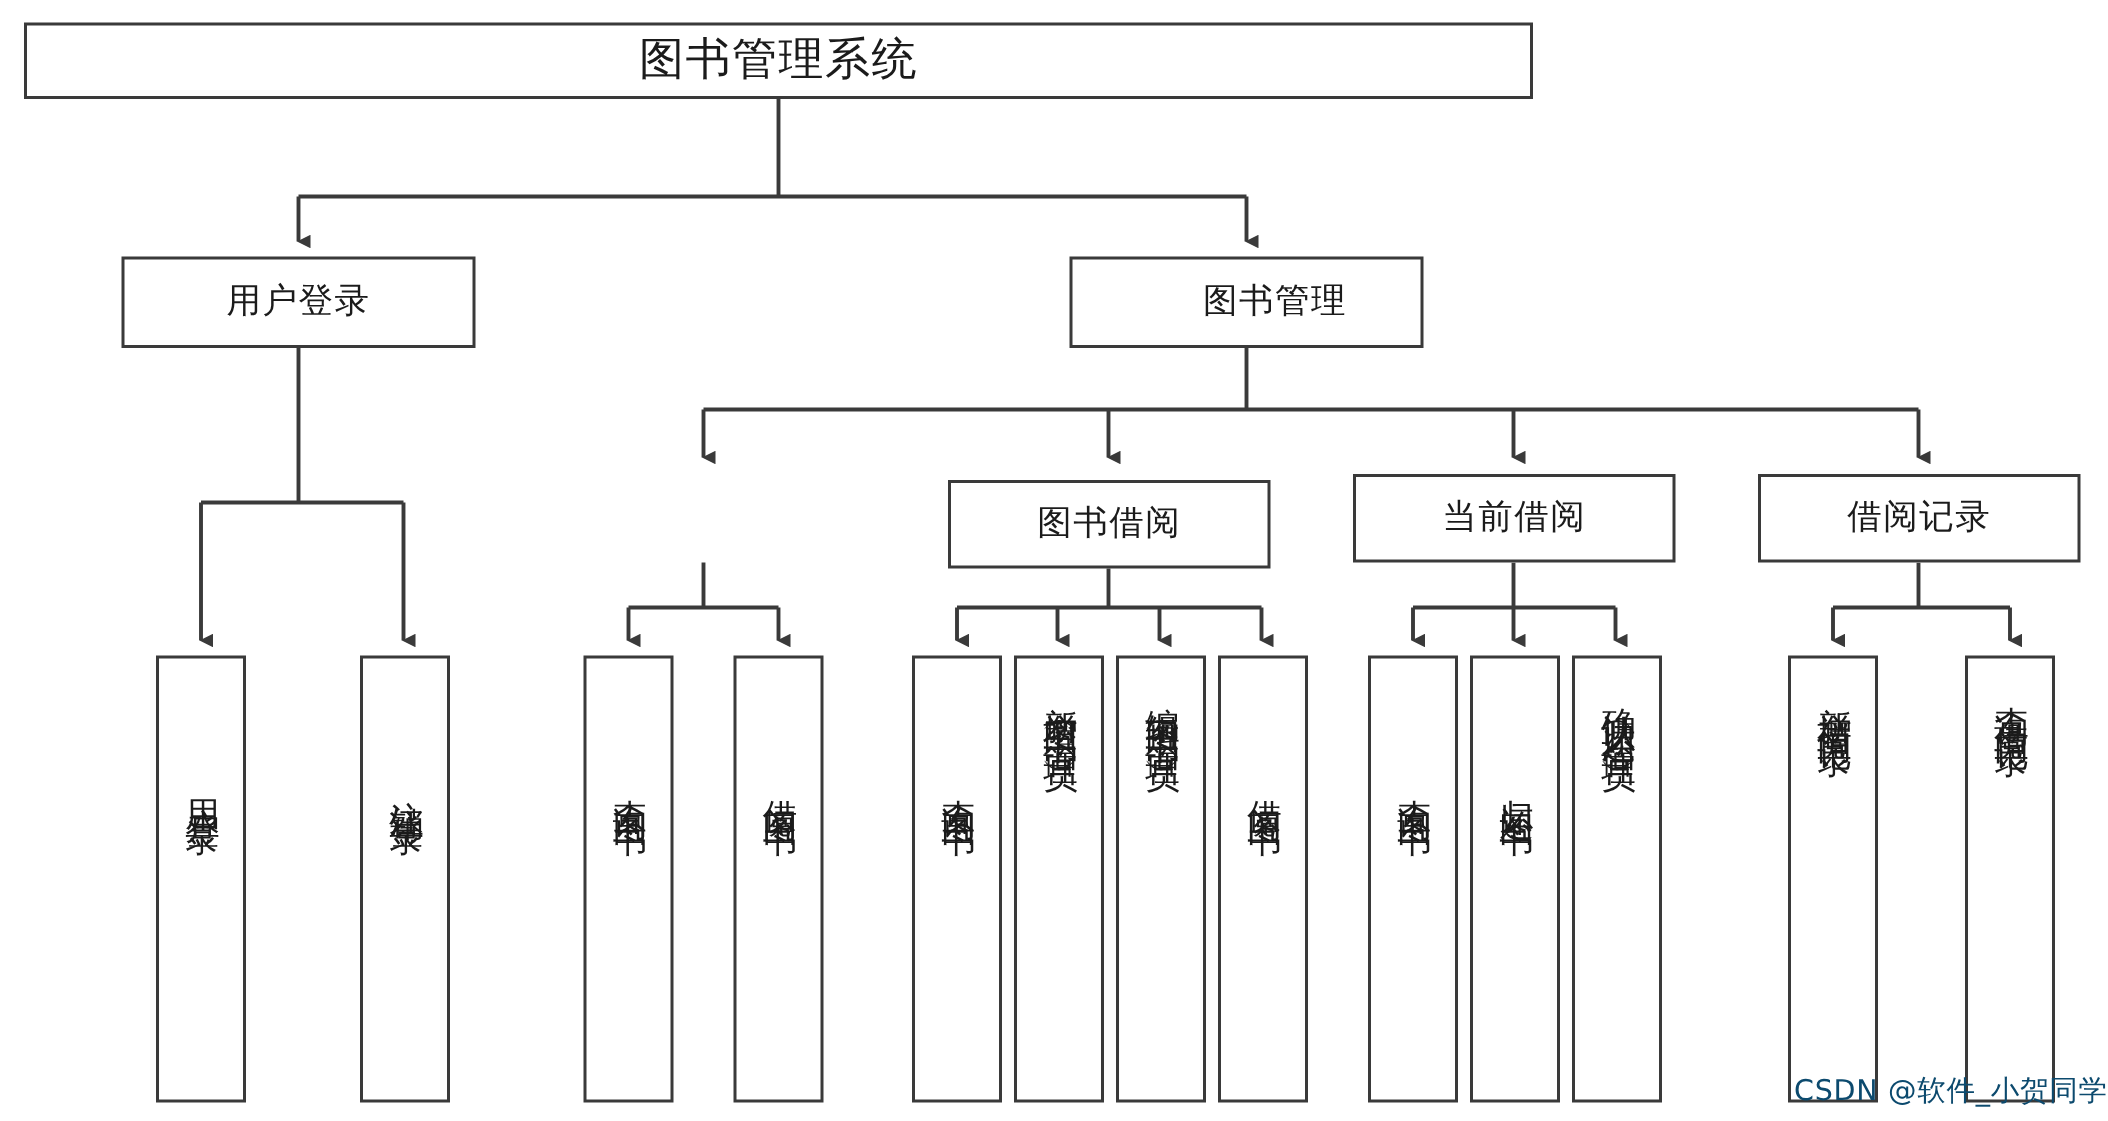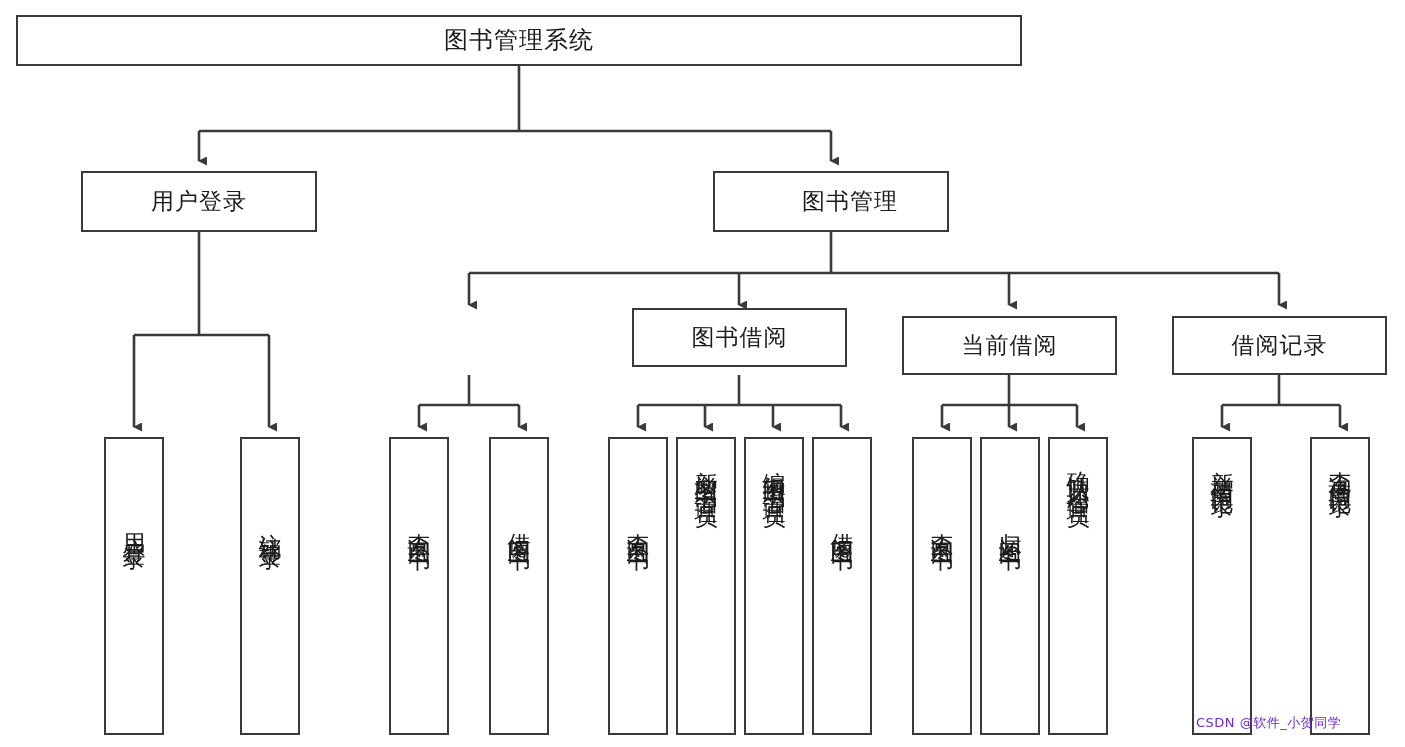--- a/index.html
+++ b/index.html
@@ -34,41 +34,41 @@
     align-items: center;
     justify-content: center;
     color: #1b1b1b;
   }
   .node .label {
     font-size: 23px;
     letter-spacing: 1px;
     line-height: 1.15;
     white-space: nowrap;
   }
-  .node.root .label { font-size: 24px; }
+  .node.root .label { font-size: 30px; }
   .node.leaf {
     align-items: flex-start;
     justify-content: center;
     padding-top: 14px;
   }
   .node.leaf .label {
     font-size: 23px;
     writing-mode: vertical-rl;
     text-orientation: upright;
     letter-spacing: 5px;
     line-height: 1.0;
     white-space: nowrap;
   }
   .node.leaf.mid .label {
     padding-top: 62px;
   }
   .watermark {
     position: absolute;
-    font-size: 13px;
-    color: #6d28d9;
+    font-size: 19px;
+    color: #0c4a6e;
     white-space: nowrap;
     letter-spacing: 0.5px;
   }
 </style>
 </head>
 <body>
 
 <div id="canvas">
 
   <svg class="wires" viewBox="0 0 1405 747">
@@ -125,21 +125,21 @@
     <span class="label">图书管理系统</span>
   </div>
 
   <div class="node" style="left:81px; top:171px; width:236px; height:61px;">
     <span class="label">用户登录</span>
   </div>
   <div class="node" style="left:713px; top:171px; width:236px; height:61px;padding-left:38px;">
     <span class="label">图书管理</span>
   </div>
 
-  <div class="node" style="left:632px; top:308px; width:215px; height:59px;">
+  <div class="node" style="left:632px; top:320px; width:215px; height:59px;">
     <span class="label">图书借阅</span>
   </div>
   <div class="node" style="left:902px; top:316px; width:215px; height:59px;">
     <span class="label">当前借阅</span>
   </div>
   <div class="node" style="left:1172px; top:316px; width:215px; height:59px;">
     <span class="label">借阅记录</span>
   </div>
 
   <div class="node leaf mid" style="left:104px; top:437px; width:60px; height:298px;">

